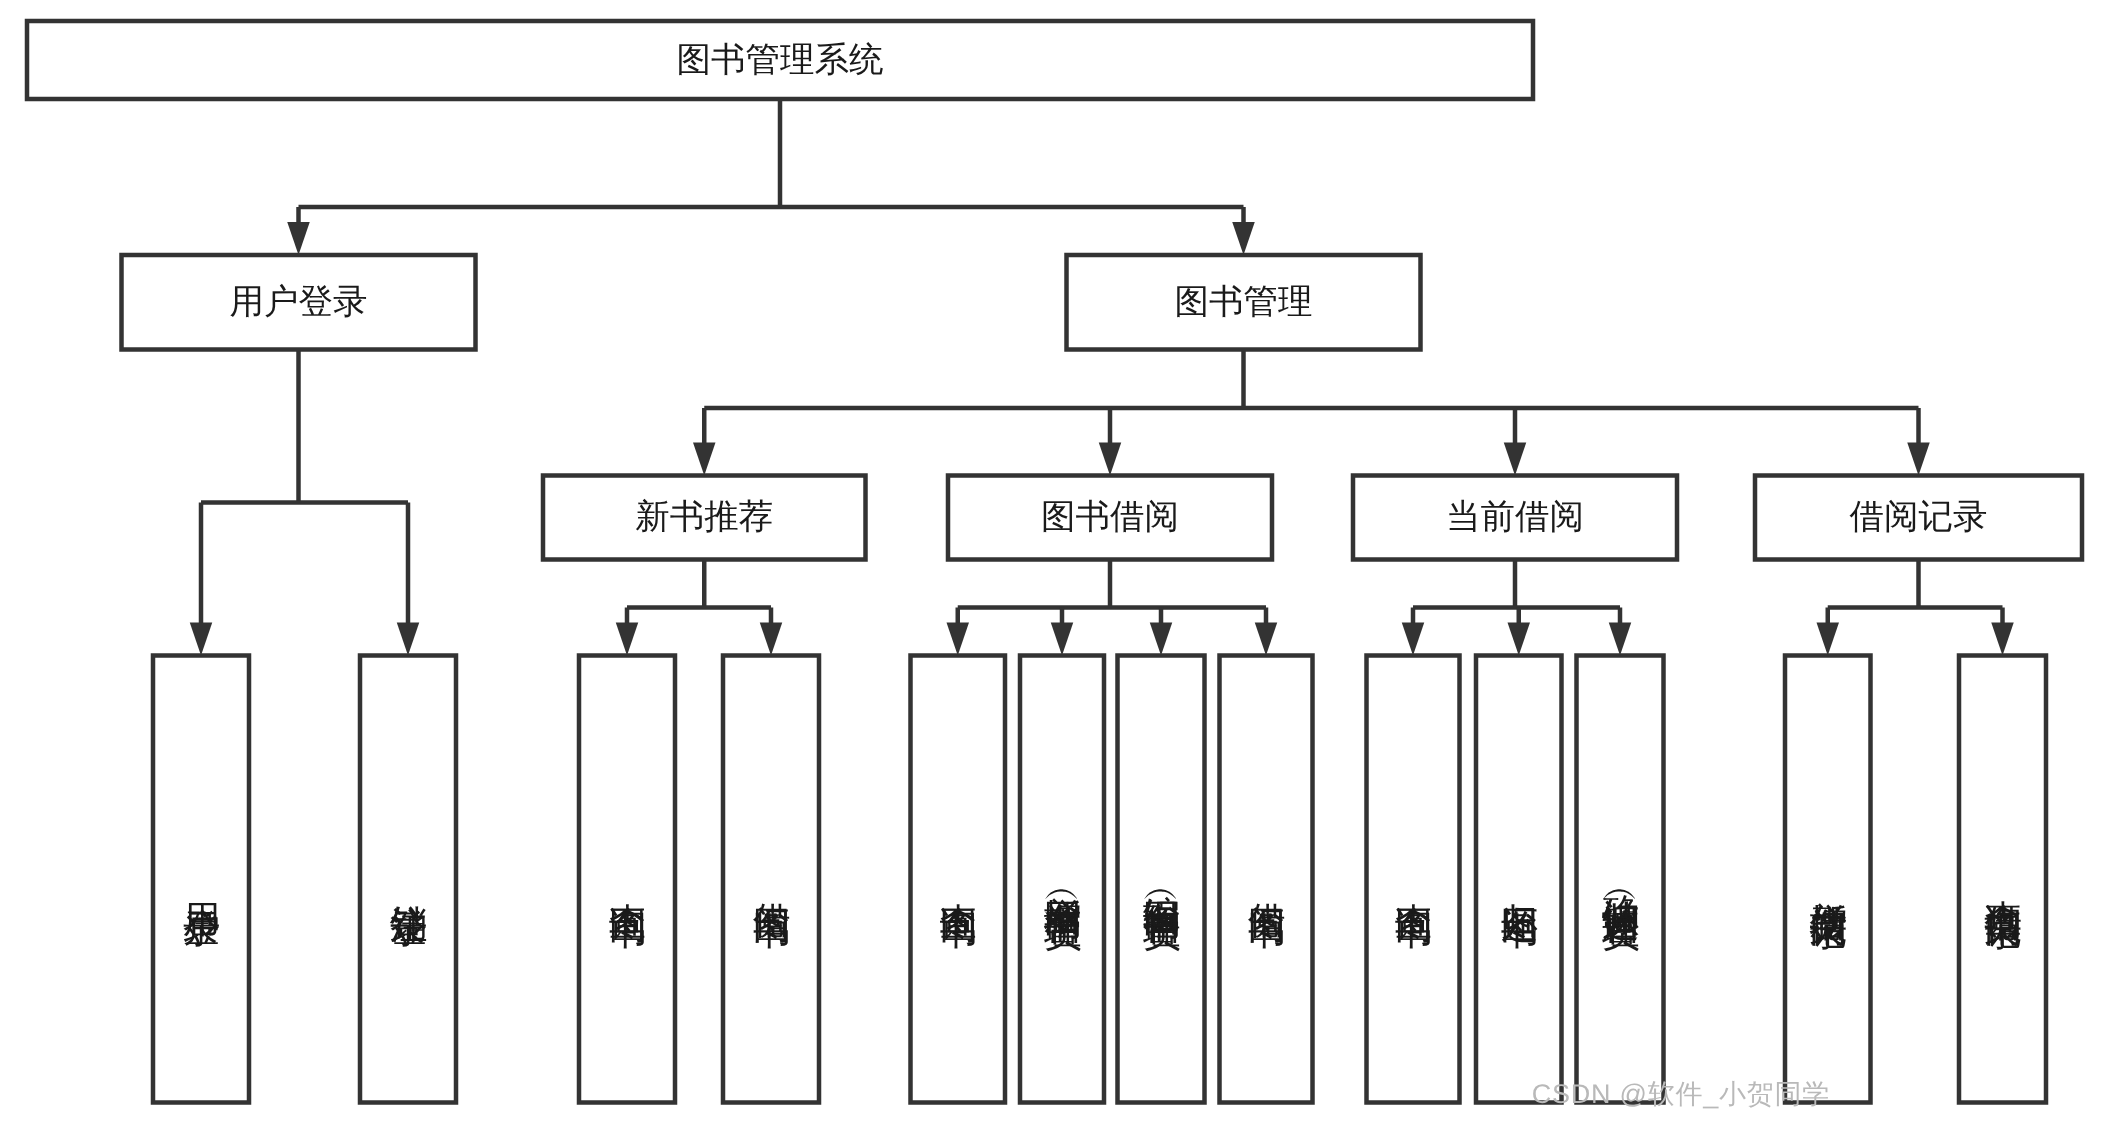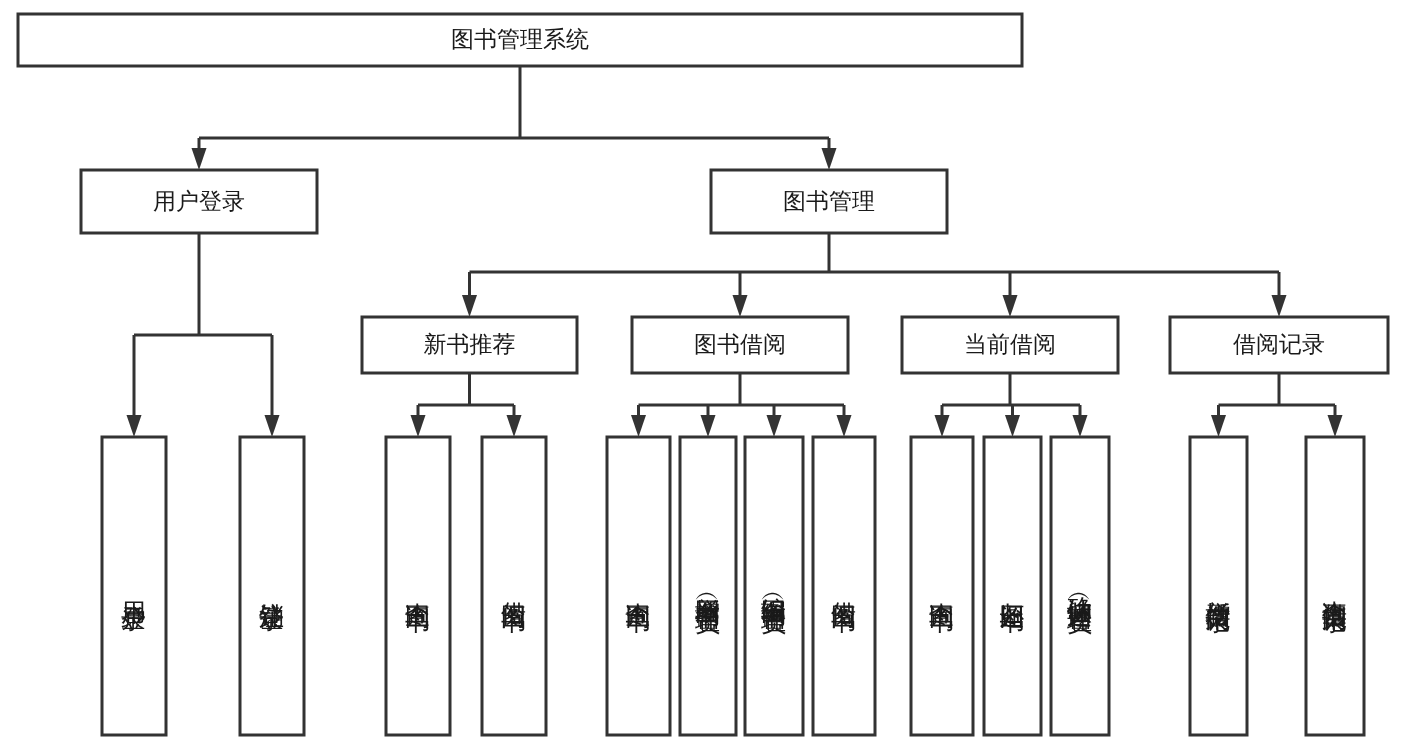--- a/index.html
+++ b/index.html
@@ -210,13 +210,14 @@
       <div class="vlabel-wrap" style="left: 1051px; top: 437px; width: 58px; height: 298px;">
         <span class="vlabel">确认归还（管理员）</span>
       </div>
       <div class="vlabel-wrap" style="left: 1190px; top: 437px; width: 57px; height: 298px;">
         <span class="vlabel">新增借阅记录</span>
       </div>
       <div class="vlabel-wrap" style="left: 1306px; top: 437px; width: 58px; height: 298px;">
         <span class="vlabel">查询借阅记录</span>
       </div>
     </div>
+  <div id="watermark">CSDN @软件_小贺同学</div>
 </div>
 
 </body></html>

